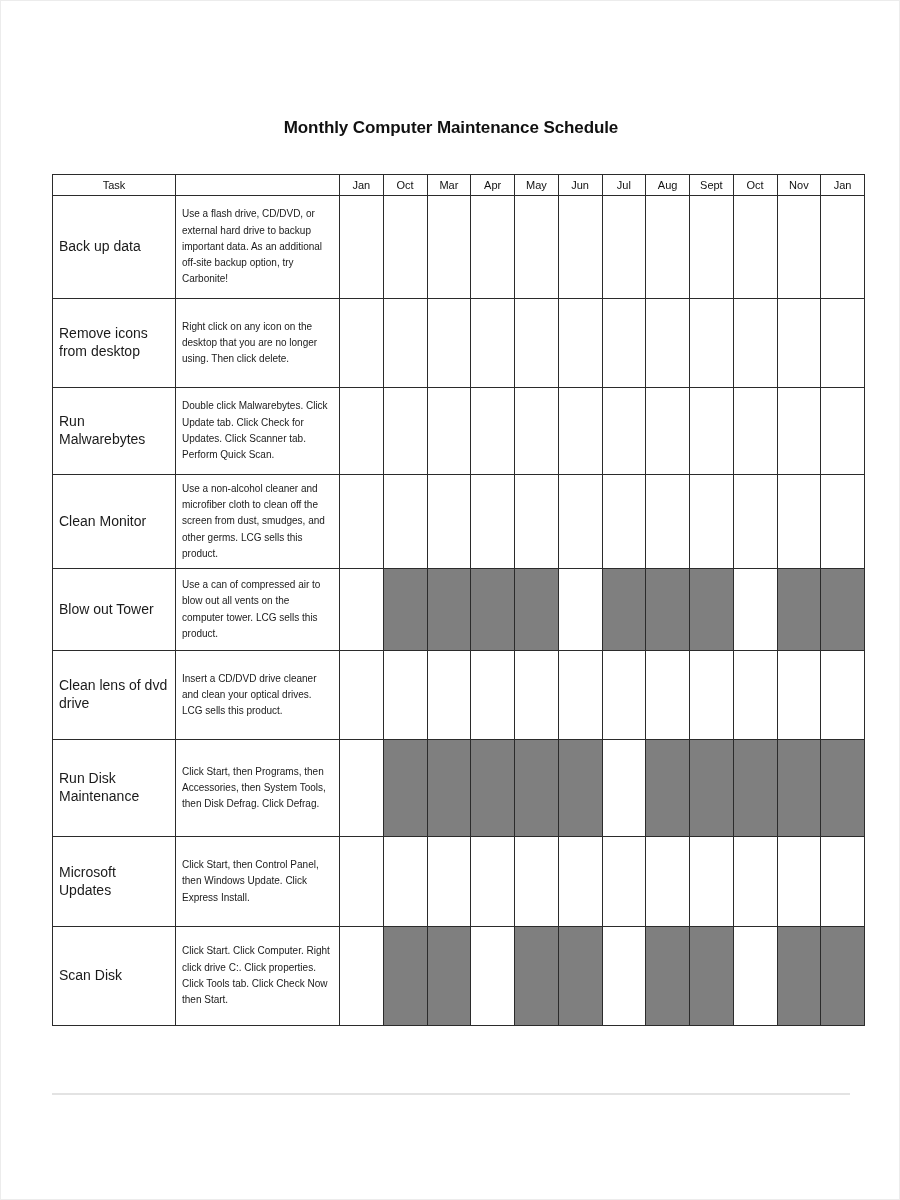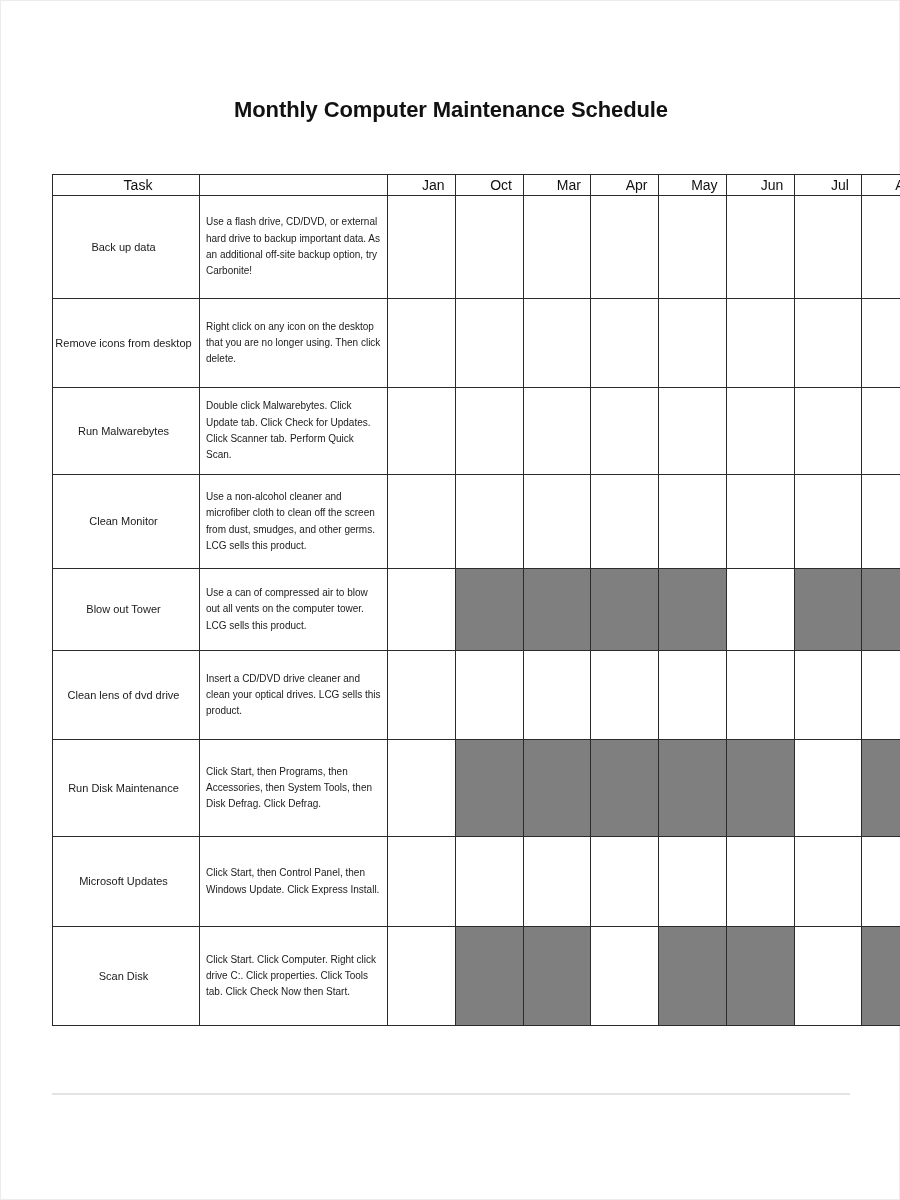--- a/index.html
+++ b/index.html
@@ -21,24 +21,24 @@
     top: 0;
     width: 900px;
     height: 1200px;
     background: #ffffff;
     border: 1px solid #ececec;
     box-sizing: border-box;
   }
   .doc-title {
     position: absolute;
     left: 0;
-    top: 96px;
+    top: 117px;
     width: 900px;
     text-align: center;
-    font-size: 22px;
+    font-size: 17px;
     font-weight: bold;
     letter-spacing: -0.1px;
     color: #111111;
   }
   .sched-table {
     position: absolute;
     left: 51px;
     top: 173px;
     width: 798px;
     border-collapse: collapse;
@@ -46,35 +46,34 @@
   }
   .sched-table th,
   .sched-table td {
     border: 1px solid #2b2b2b;
     padding: 0;
     vertical-align: middle;
     background: #ffffff;
   }
   .sched-table thead th {
     height: 20px;
-    font-size: 14px;
+    font-size: 11px;
     font-weight: normal;
     text-align: center;
     color: #111111;
-    padding-left: 24px;
   }
   th.col-task      { width: 122px; }
   th.col-desc      { width: 163px; }
   th.col-month     { width: 42.75px; }
 
   td.task-cell {
-    font-size: 11px;
-    padding: 4px 5px 4px 0;
+    font-size: 14px;
+    padding: 4px 5px 4px 6px;
     line-height: 1.28;
-    text-align: center;
+    text-align: left;
   }
   td.desc-cell {
     font-size: 10px;
     padding: 5px 6px 5px 6px;
     line-height: 1.63;
     text-align: left;
   }
   td.month-cell { }
   td.month-cell.shaded { background: #7f7f7f; }
 

